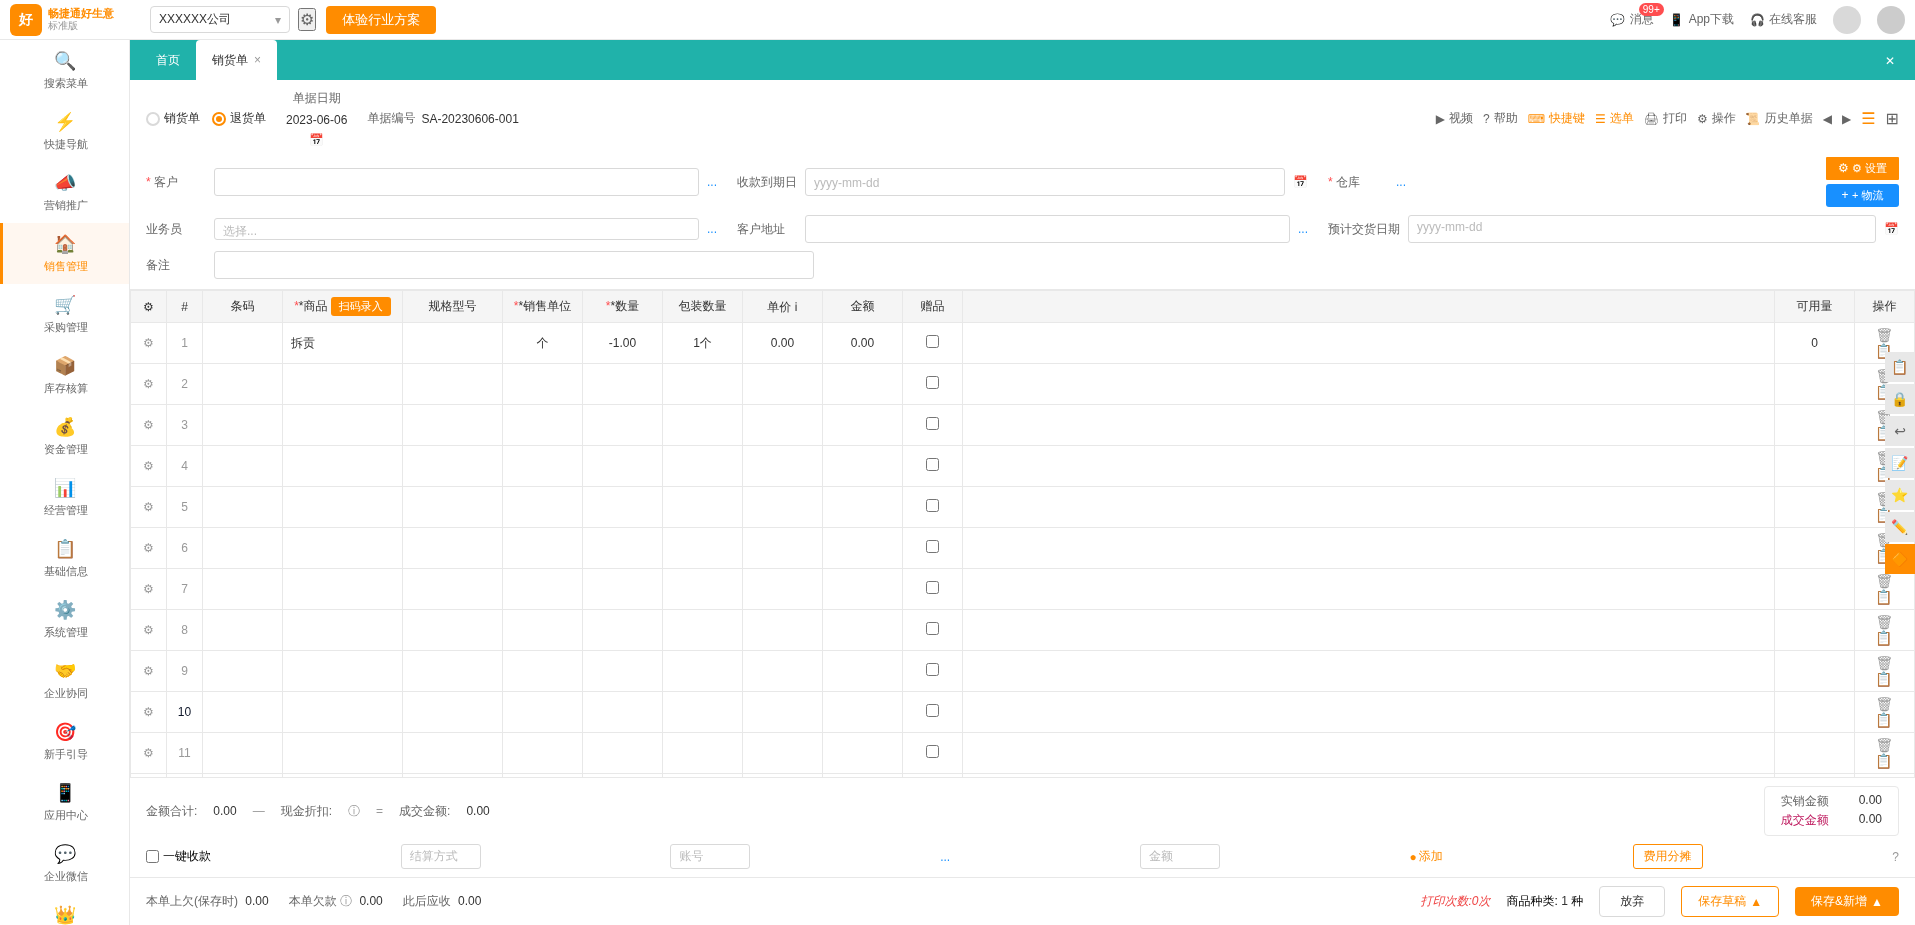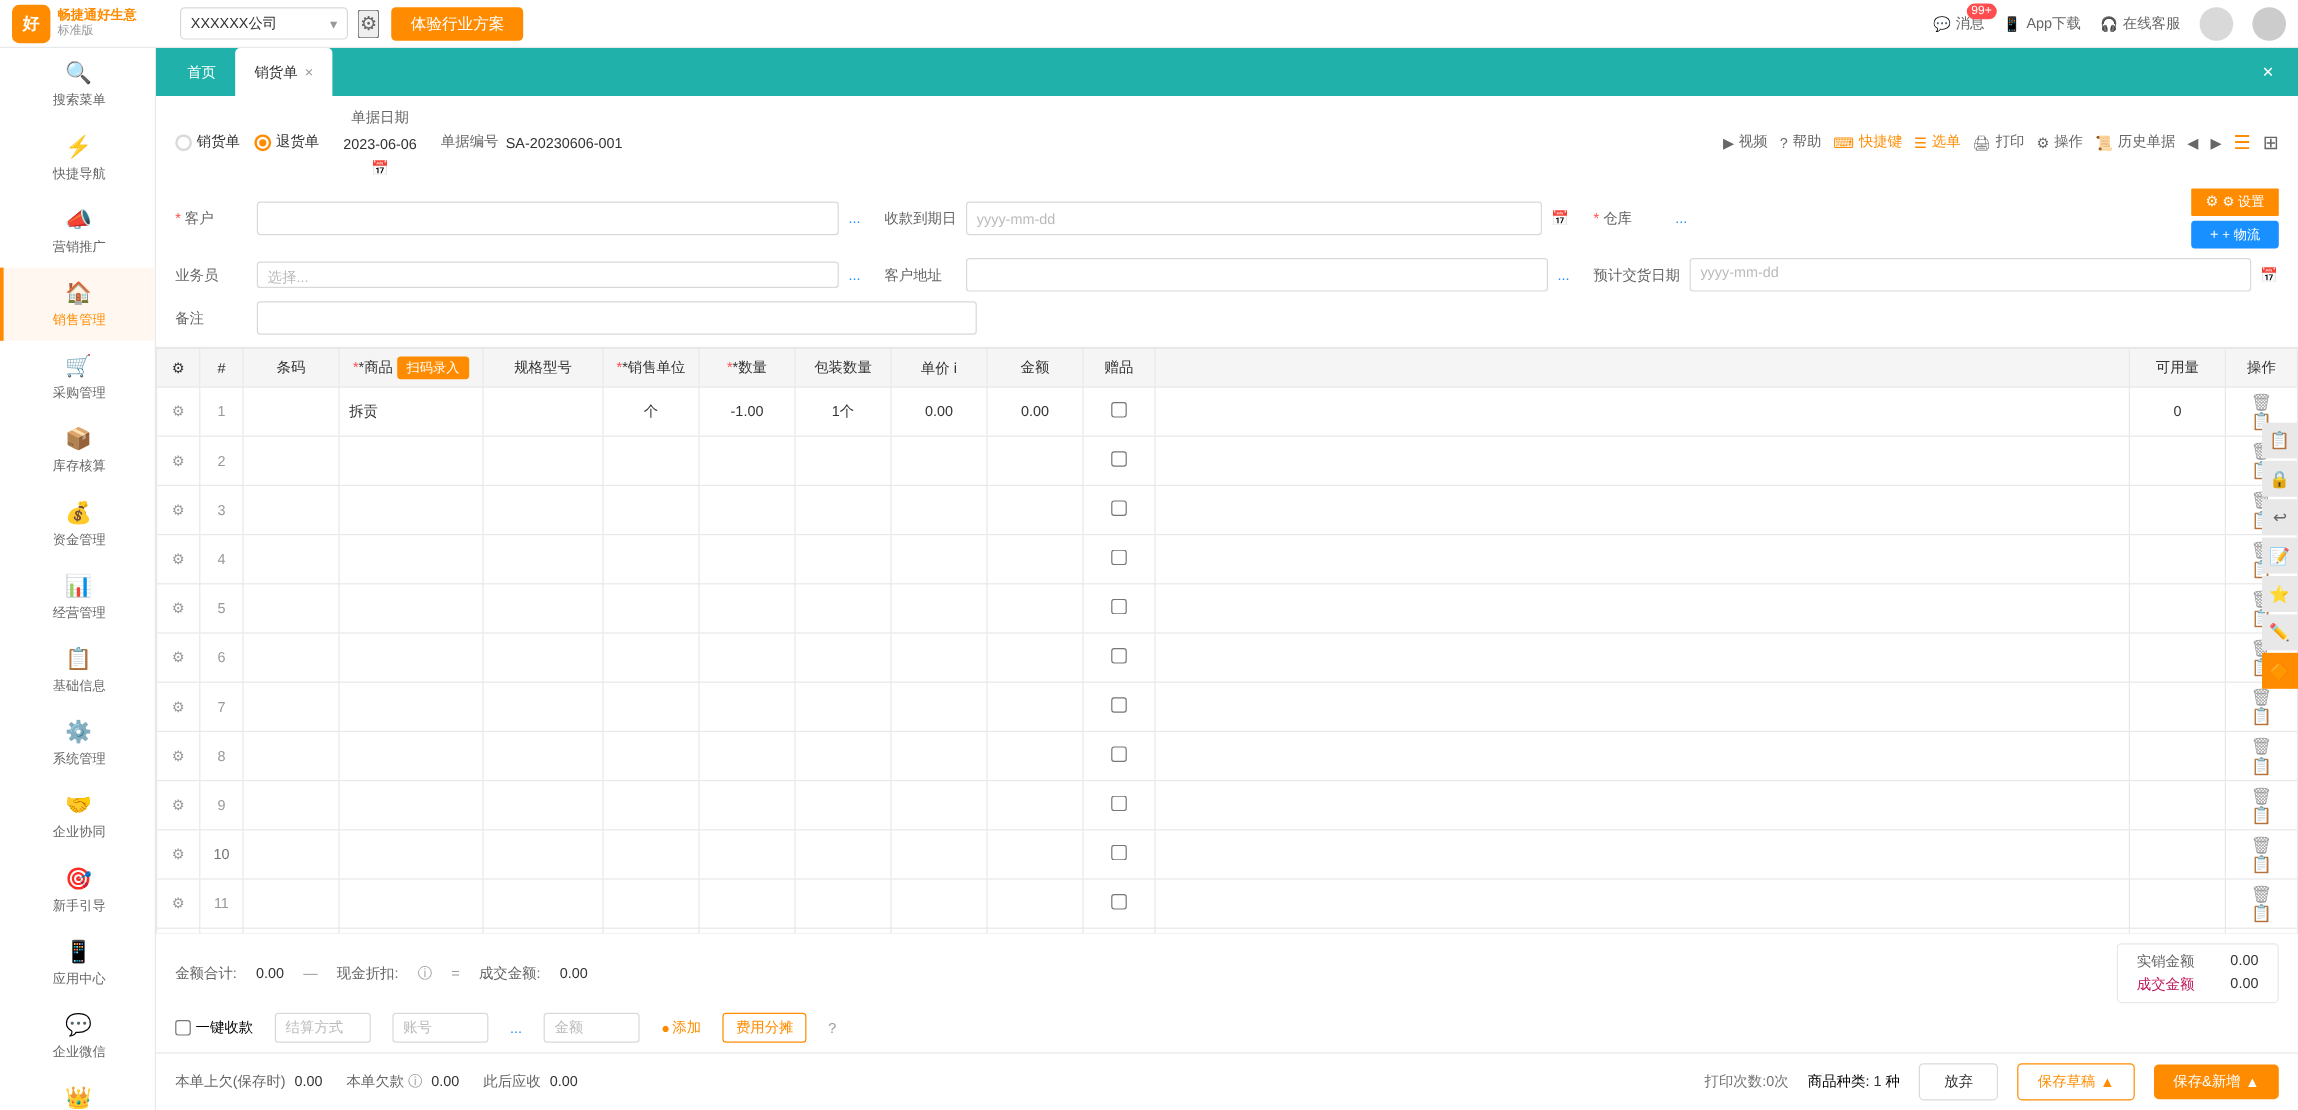--- a/index.html
+++ b/index.html
@@ -89,31 +89,31 @@
     .qty-red { color: #ff4d4f; }
     .op-btn { cursor: pointer; color: #999; font-size: 14px; margin: 0 2px; }
 
     
     .bottom-summary { background: white; border-top: 1px solid #e8e8e8; padding: 8px 16px; flex-shrink: 0; }
     .summary-row1 { display: flex; align-items: center; gap: 16px; margin-bottom: 8px; }
     .summary-label { color: #666; }
     .summary-value { color: #333; font-weight: 500; }
     .dash { color: #999; }
     .equal { color: #999; }
-    .summary-row2 { display: flex; align-items: center; gap: 18px; }
+    .summary-row2 { display: flex; align-items: center; gap: 18px; justify-content: space-between; }
     .checkbox-item { display: flex; align-items: center; gap: 4px; }
     .select-input { border: 1px solid #d9d9d9; border-radius: 3px; padding: 3px 8px; min-width: 80px; color: #666; }
     .add-btn { color: #ff8c00; cursor: pointer; display: flex; align-items: center; gap: 2px; }
     .expense-btn { border: 1px solid #ff8c00; color: #ff8c00; border-radius: 3px; padding: 3px 10px; cursor: pointer; background: white; }
 
     
     .footer-bar { background: white; border-top: 1px solid #e8e8e8; padding: 8px 16px; display: flex; align-items: center; flex-shrink: 0; }
     .footer-info { display: flex; gap: 20px; align-items: center; color: #666; }
     .footer-right { margin-left: auto; display: flex; align-items: center; gap: 16px; }
-    .print-count { color: #737373; }
+    .print-count { color: #ef4444; font-style: italic; }
     .discard-btn { border: 1px solid #d9d9d9; border-radius: 4px; padding: 6px 20px; cursor: pointer; background: white; color: #333; }
     .save-draft-btn { border: 1px solid #ff8c00; border-radius: 4px; padding: 6px 16px; cursor: pointer; background: white; color: #ff8c00; display: flex; align-items: center; gap: 4px; }
     .save-new-btn { border: none; border-radius: 4px; padding: 6px 16px; cursor: pointer; background: #ff8c00; color: white; display: flex; align-items: center; gap: 4px; }
 
     
     .right-float { position: fixed; right: 0; top: 50%; transform: translateY(-50%); display: flex; flex-direction: column; gap: 2px; }
     .float-btn { width: 30px; height: 30px; background: #e8e8e8; display: flex; align-items: center; justify-content: center; cursor: pointer; color: #666; font-size: 14px; }
     .float-btn.orange { background: #ff8c00; color: white; }
 
     .form-section { position: relative; }
@@ -540,21 +540,21 @@
       <td><input type="checkbox" style=""></td>
       <td style="min-width:200px;"></td>
       <td></td>
       <td>
         <span class="op-btn">🗑</span>
         <span class="op-btn">📋</span>
       </td>
     </tr>
             <tr>
       <td style="text-align:center;cursor:pointer;color:#999;">⚙</td>
-      <td style="color:#737373;">10</td>
+      <td style="color:#0f172a;">10</td>
       <td></td>
       <td style="text-align:left;"></td>
       <td></td>
       <td></td>
       <td class=""></td>
       <td></td>
       <td></td>
       <td></td>
       <td><input type="checkbox" style=""></td>
       <td style="min-width:200px;"></td>

